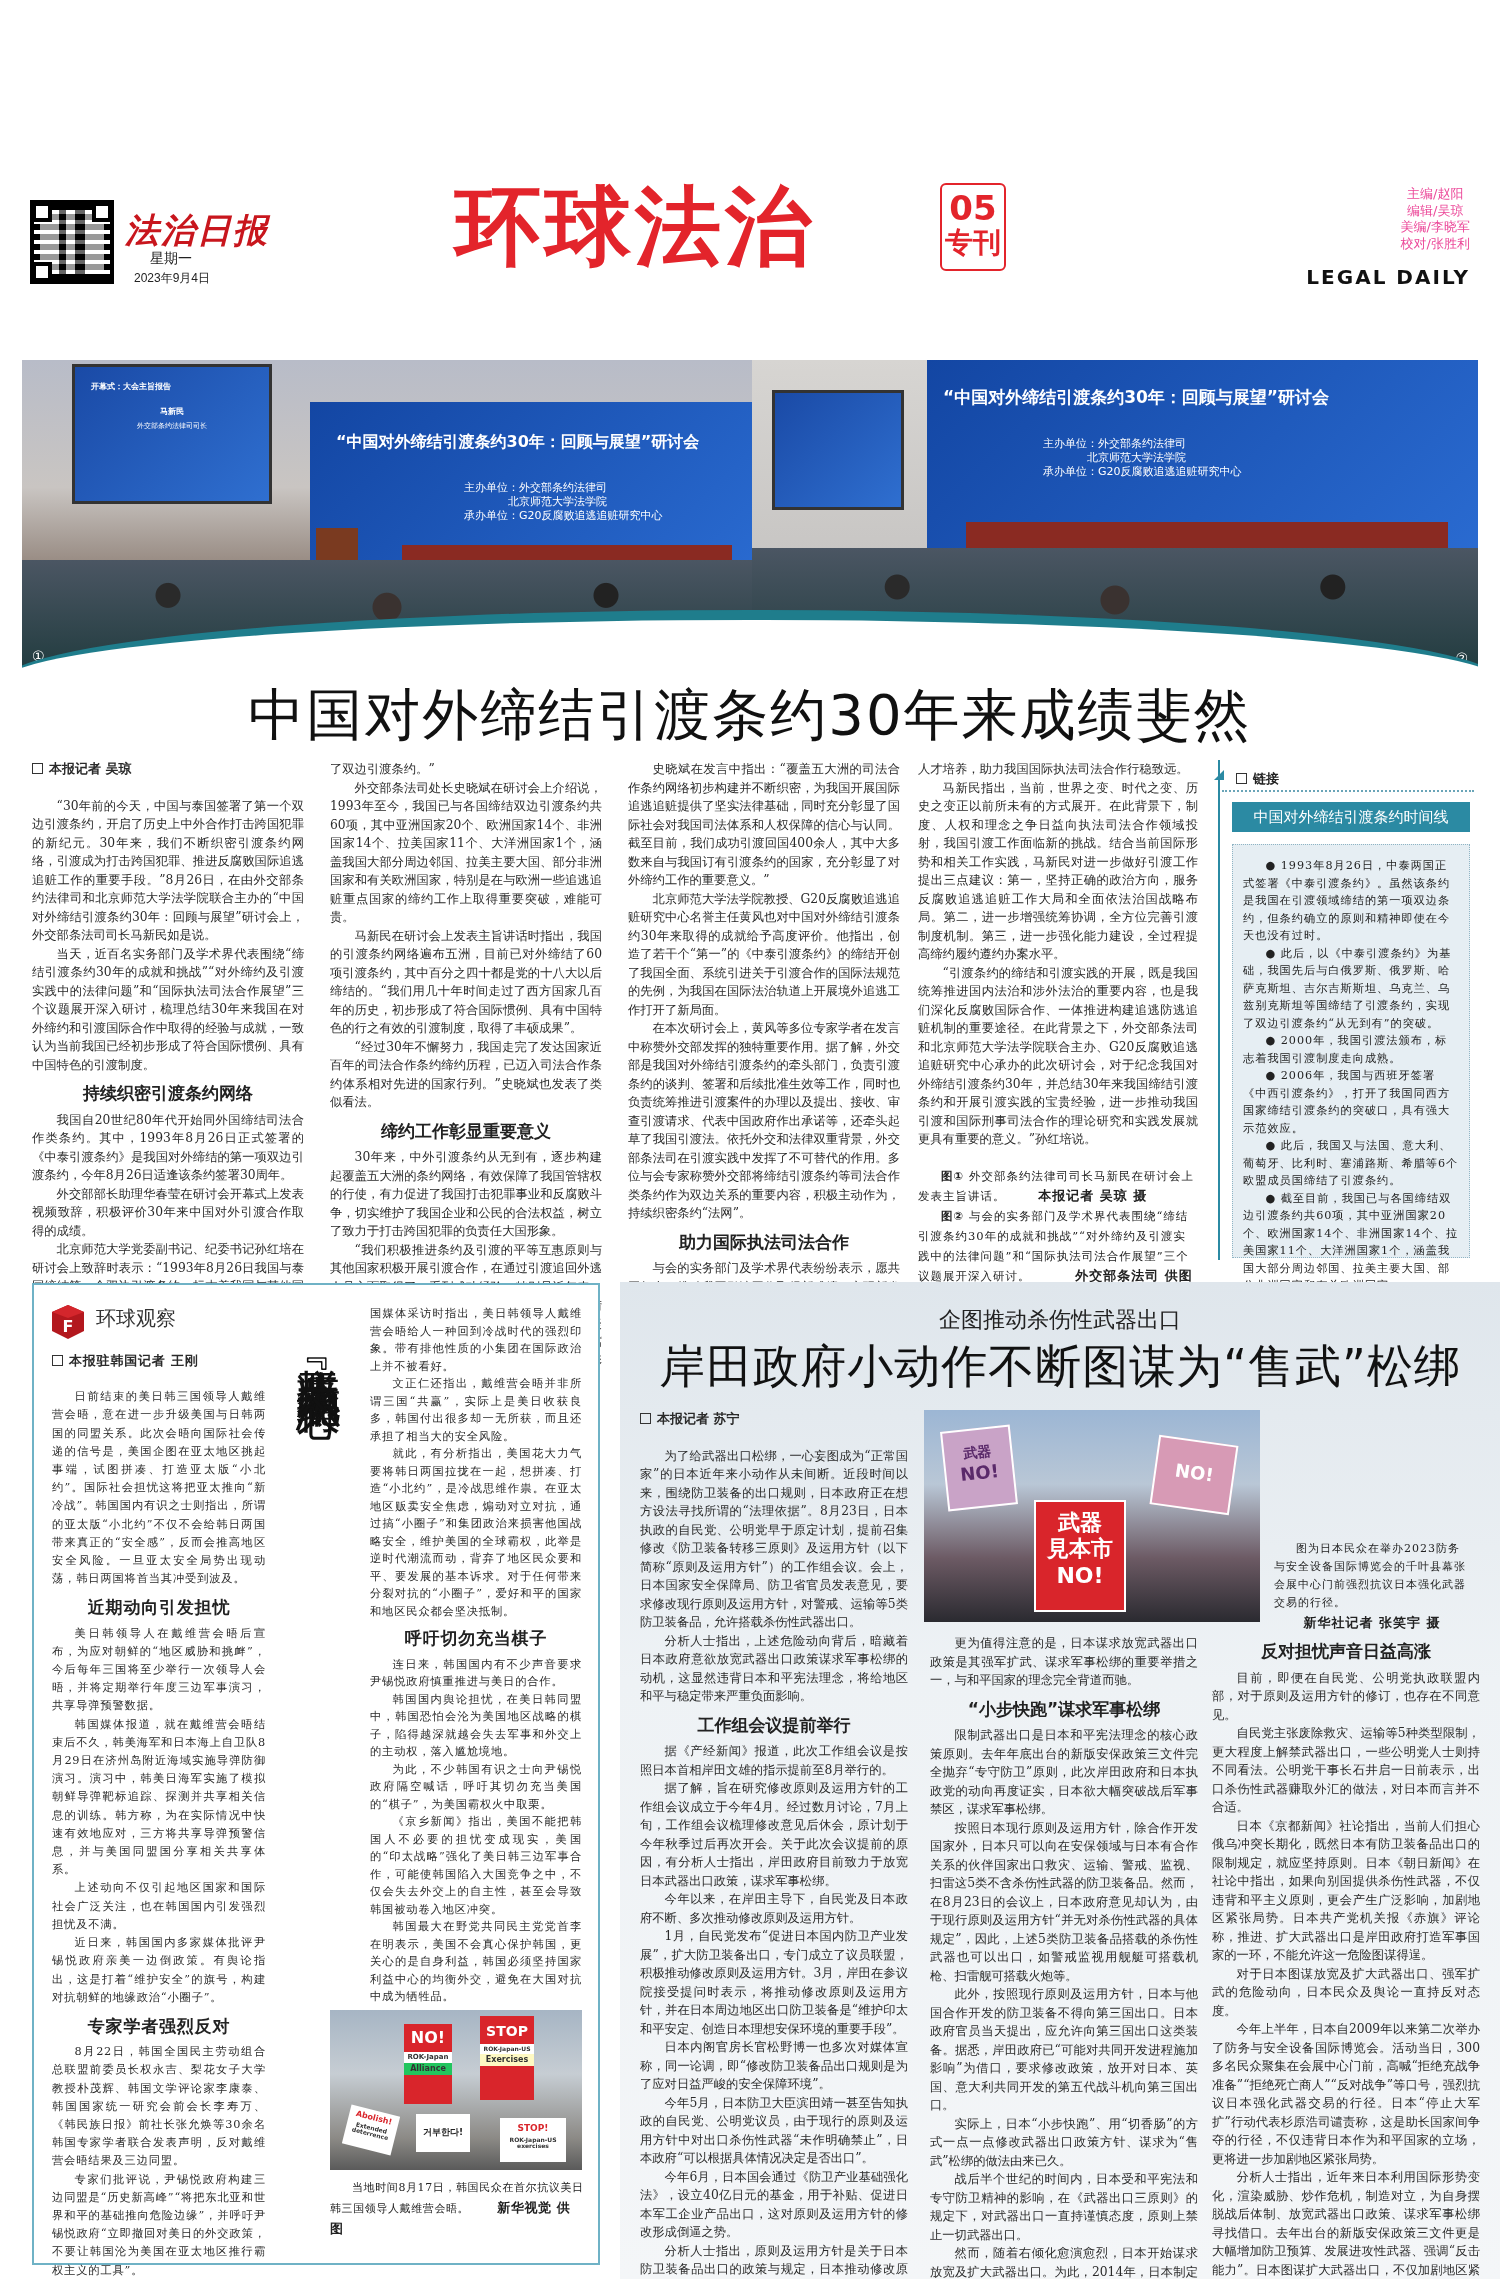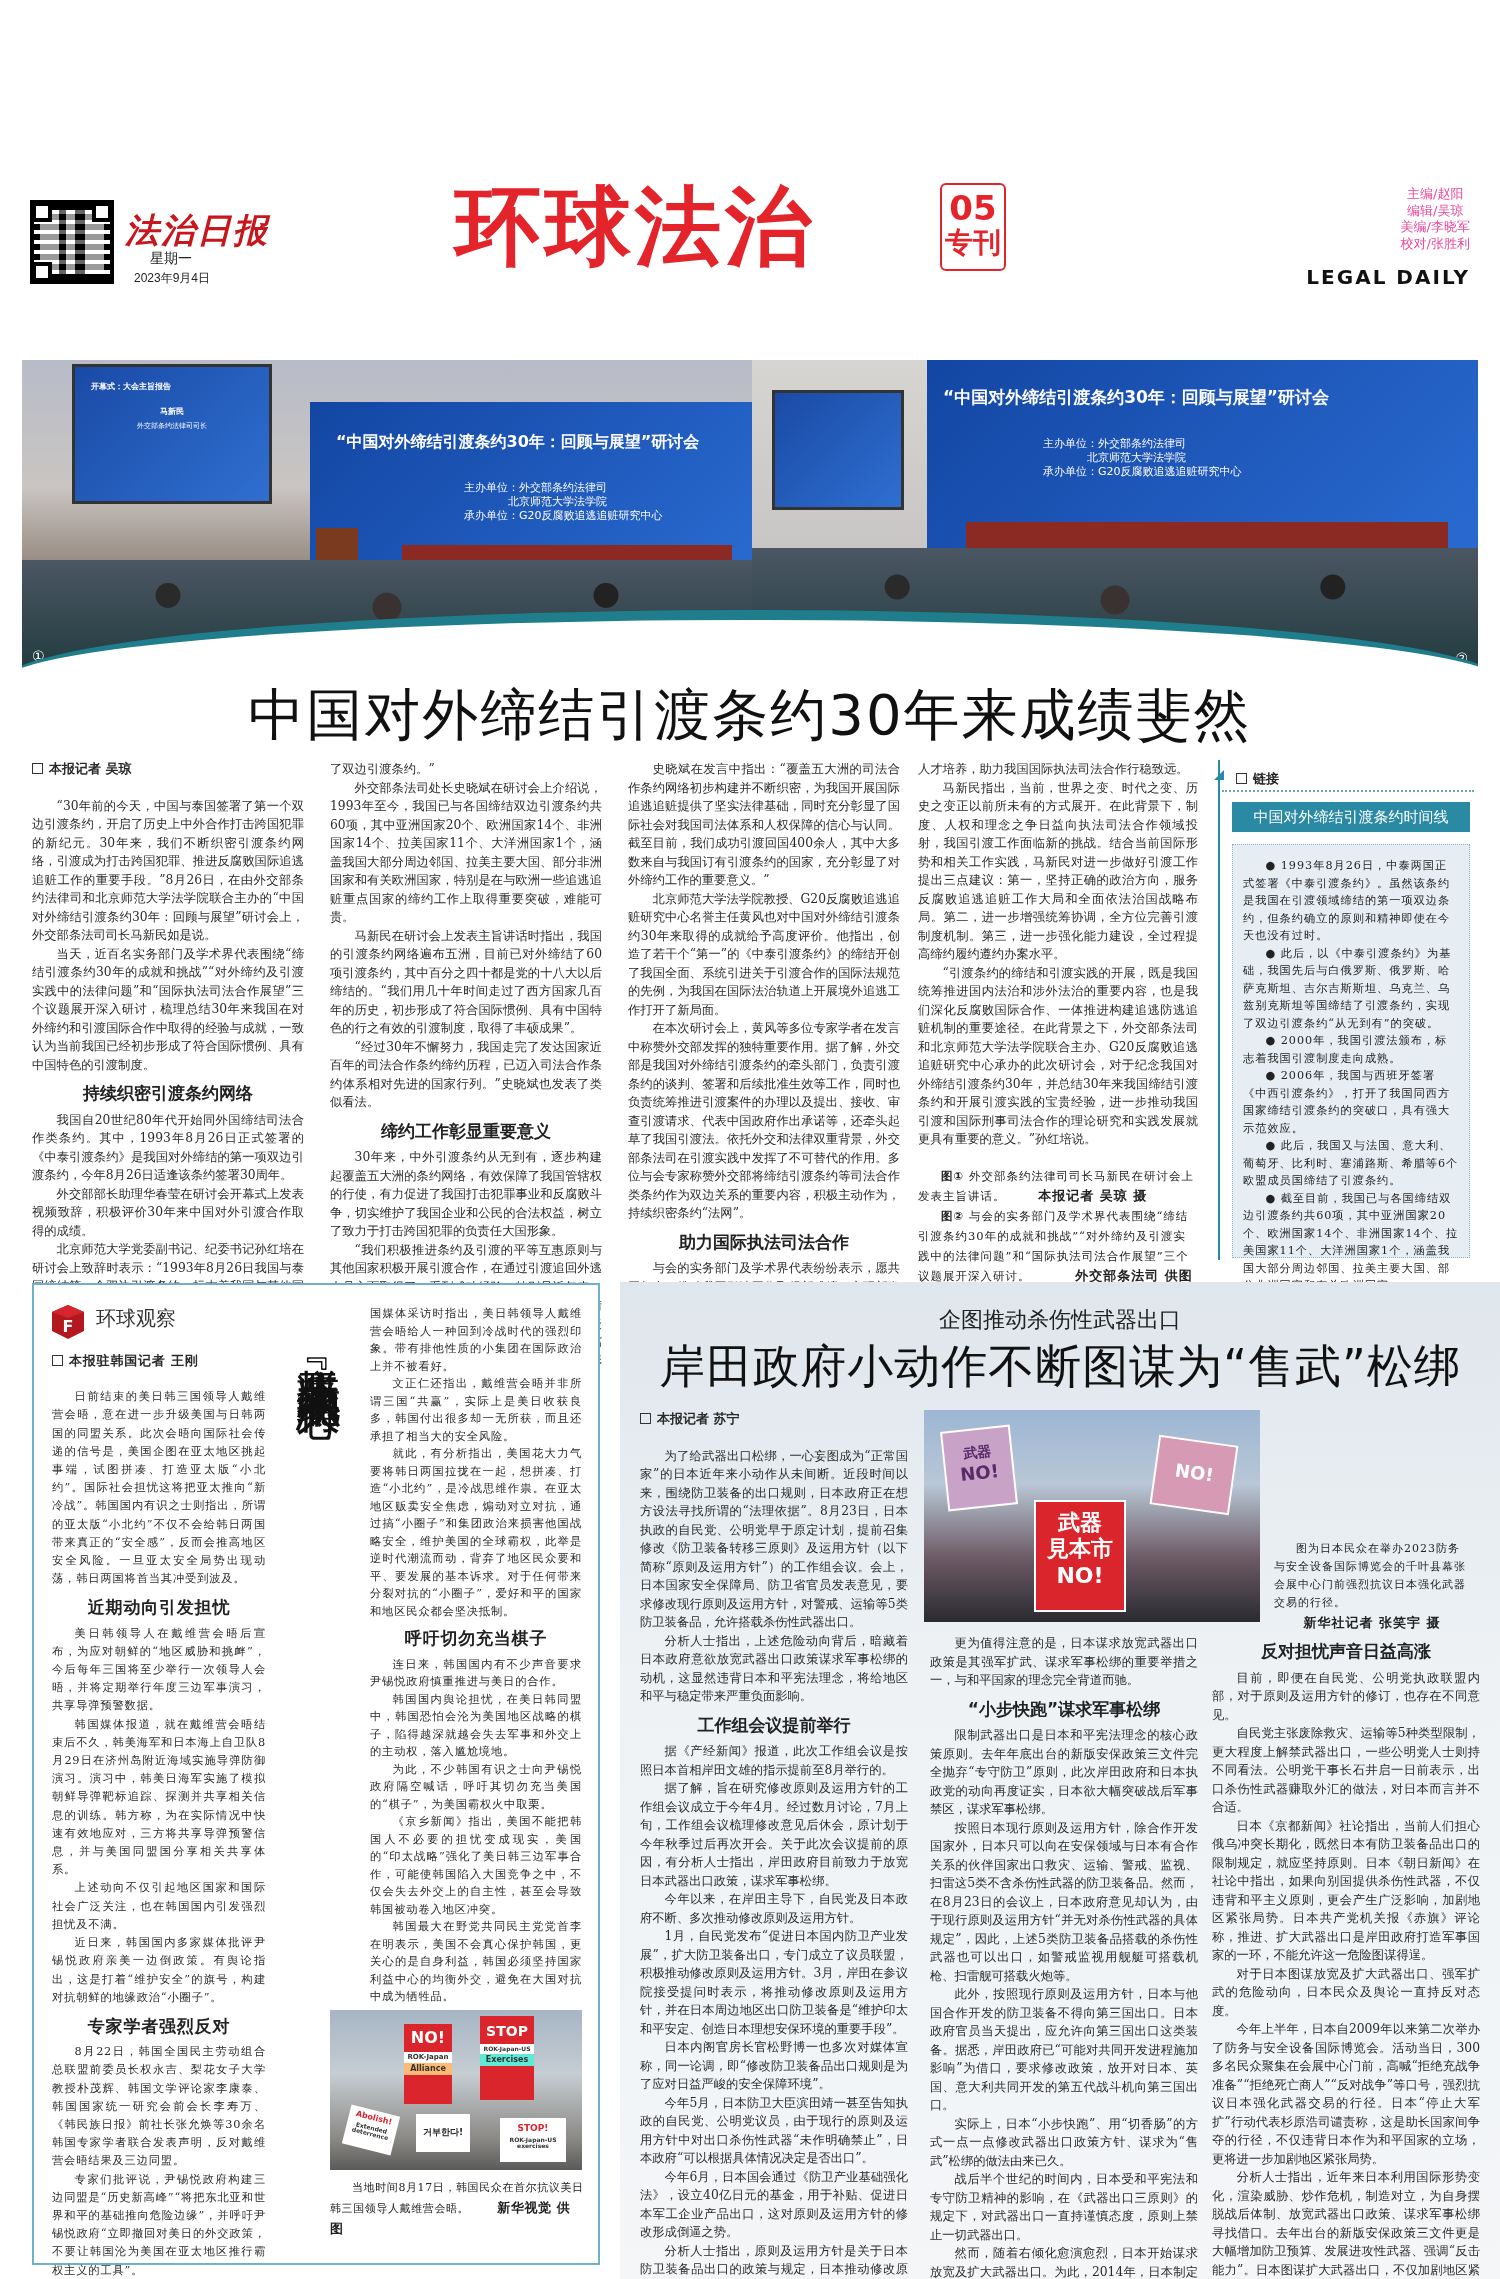--- a/index.html
+++ b/index.html
@@ -204,26 +204,26 @@
   <p>韩国国内舆论担忧，在美日韩同盟中，韩国恐怕会沦为美国地区战略的棋子，陷得越深就越会失去军事和外交上的主动权，落入尴尬境地。</p>
   <p>为此，不少韩国有识之士向尹锡悦政府隔空喊话，呼吁其切勿充当美国的“棋子”，为美国霸权火中取栗。</p>
   <p>《京乡新闻》指出，美国不能把韩国人不必要的担忧变成现实，美国的“印太战略”强化了美日韩三边军事合作，可能使韩国陷入大国竞争之中，不仅会失去外交上的自主性，甚至会导致韩国被动卷入地区冲突。</p>
   <p>韩国最大在野党共同民主党党首李在明表示，美国不会真心保护韩国，更关心的是自身利益，韩国必须坚持国家利益中心的均衡外交，避免在大国对抗中成为牺牲品。</p>
 
 </div>
 <div class="abs kphoto">
   <div class="ksign" style="left:74px;top:14px;width:48px;height:80px;background:#d9252b;color:#fff;font-size:16px;padding-top:6px">
     <div>NO!</div>
     <div style="background:#fff;color:#333;font-size:7px;margin-top:6px;padding:2px 0">ROK-Japan</div>
-    <div style="background:#fdba74;color:#333;font-size:8px;padding:2px 0">Alliance</div>
+    <div style="background:#22c55e;color:#333;font-size:8px;padding:2px 0">Alliance</div>
   </div>
   <div class="ksign" style="left:150px;top:6px;width:54px;height:84px;background:#d9252b;color:#fff;font-size:14px;padding-top:8px">
     <div>STOP</div>
     <div style="background:#fff;color:#333;font-size:6px;margin-top:6px;padding:2px 0">ROK-Japan-US</div>
-    <div style="background:#5eead4;color:#333;font-size:8px;padding:2px 0">Exercises</div>
+    <div style="background:#fef9c3;color:#333;font-size:8px;padding:2px 0">Exercises</div>
   </div>
   <div class="ksign" style="left:16px;top:100px;width:50px;height:40px;background:#fff;color:#d9252b;font-size:8px;padding-top:4px;transform:rotate(14deg)">
     <div>Abolish!</div>
     <div style="color:#333;font-size:6px;margin-top:3px">Extended deterrence</div>
   </div>
   <div class="ksign" style="left:86px;top:104px;width:54px;height:38px;background:#fff;color:#222;font-size:9px;padding-top:14px"><span>거부한다!</span></div>
   <div class="ksign" style="left:170px;top:108px;width:66px;height:44px;background:#fff;color:#d9252b;font-size:9px;padding-top:6px">
     <div>STOP!</div>
     <div style="color:#333;font-size:6px;margin-top:4px">ROK-Japan-US exercises</div>
   </div>

